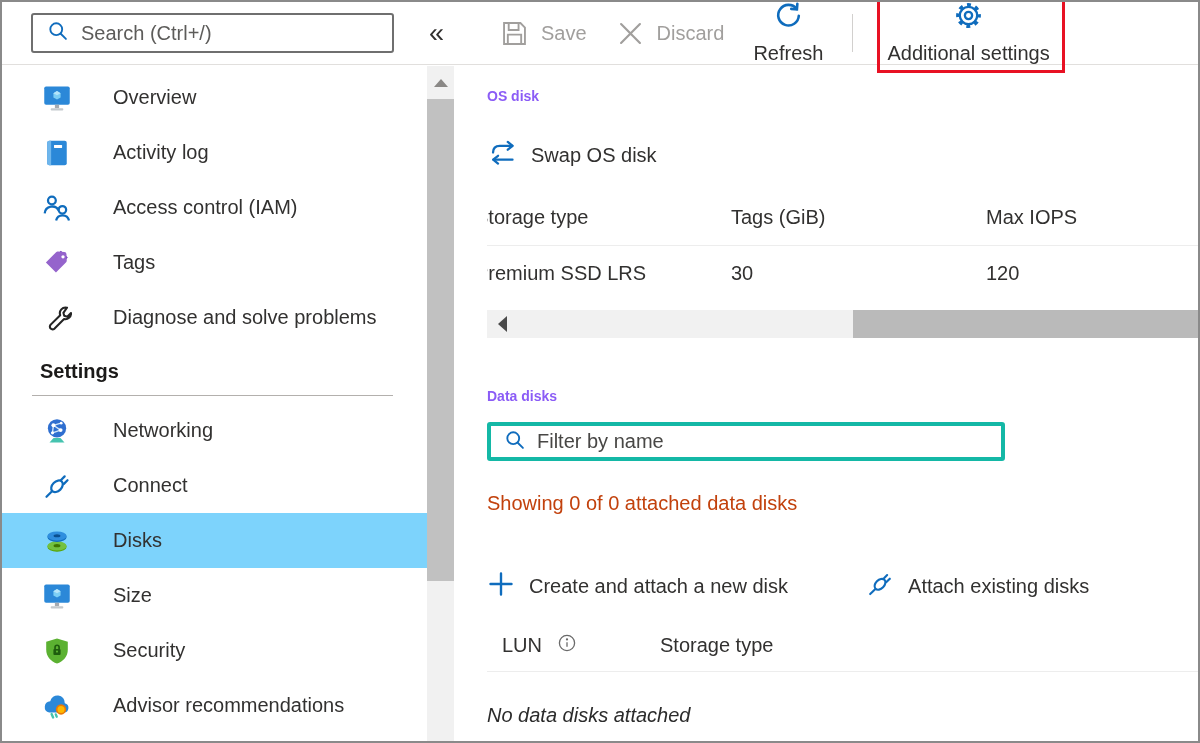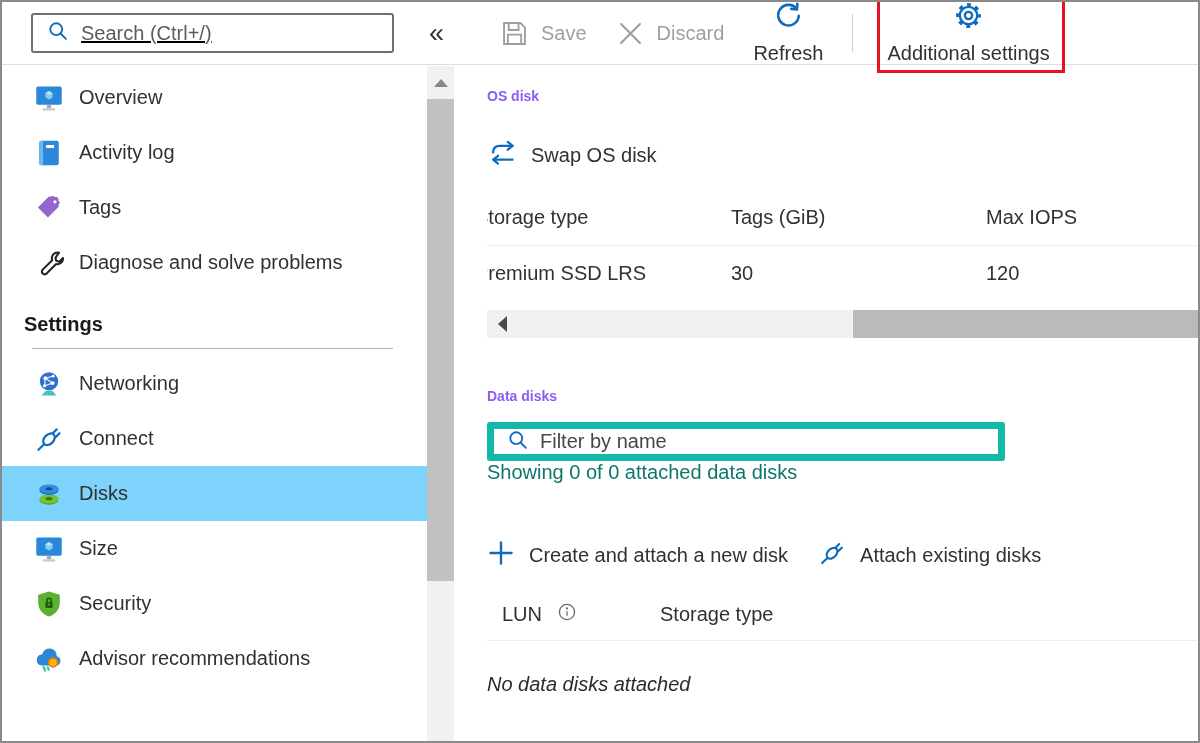--- a/index.html
+++ b/index.html
@@ -6,32 +6,32 @@
   body { font-family:"Liberation Sans", sans-serif; background:#fff; }
   .root {
     width:1200px; height:743px; border:2px solid #8a8a8a; background:#fff;
     display:flex; overflow:hidden; position:relative;
   }
   
   .sidebar { width:458px; position:relative; overflow:hidden; flex:none; }
   .sidebar-top { height:63px; border-bottom:1px solid #e1dfdd; display:flex; align-items:center; }
   .search-box {
     margin-left:29px; width:363px; height:40px; border:2px solid #6f6f6f; border-radius:3px;
-    display:flex; align-items:center; padding:0 10px 0 14px; gap:12px; background:#fff;text-decoration:underline;
+    display:flex; align-items:center; padding:0 10px 0 14px; gap:12px; background:#fff;
   }
   .search-box input { border:none; outline:none; flex:1; font-size:20px; font-family:"Liberation Sans", sans-serif; color:#323130; background:transparent; }
   .search-box input::placeholder { color:#5d5c5a; opacity:1; }
   .collapse { margin-left:auto; margin-right:16px; font-size:27px; color:#323130; line-height:1; cursor:pointer; }
   .nav { width:426px; padding-top:5px; }
-  .nav-item { height:55px; display:flex; align-items:center; padding-left:32px; cursor:pointer; }
+  .nav-item { height:55px; display:flex; align-items:center; padding-left:40px; cursor:pointer;gap:26px; }
   .nav-item.selected { background:#7dd3fc; }
   .nicon { width:30px; height:30px; flex:none; display:flex; align-items:center; justify-content:center; }
   .nicon svg { width:30px; height:30px; }
   .nlabel { margin-left:15px; font-size:20px; color:#323130; white-space:nowrap; }
-  .settings-header { padding-left:22px; margin-top:16px; height:36px; display:flex; align-items:center;
+  .settings-header { padding-left:38px; margin-top:8px; height:36px; display:flex; align-items:center;
     font-size:20px; font-weight:bold; color:#1b1a19; }
   .settings-divider { border-top:1px solid #b3b0ad; margin:6px 35px 7px 30px; }
   .v-scrollbar { position:absolute; top:64px; bottom:0; right:6px; width:27px; background:#f1f1f1; }
   .v-up { height:33px; background:#f1f1f1; display:flex; align-items:center; justify-content:center; cursor:pointer; }
   .tri-up { width:0; height:0; border-left:7px solid transparent; border-right:7px solid transparent; border-bottom:8px solid #8a8886; }
   .v-thumb { position:absolute; top:33px; left:0; width:27px; height:482px; background:#c1c1c1; cursor:pointer; }
   
   .main { flex:1; position:relative; min-width:0; }
   .toolbar { height:63px; border-bottom:1px solid #e1dfdd; display:flex; align-items:center; padding-left:40px; }
   .tbtn { display:flex; align-items:center; gap:12px; margin-right:29px; cursor:pointer; background:none; border:none;
@@ -50,27 +50,27 @@
   .os-clip { overflow:hidden; margin-top:20px; }
   .os-grid { width:calc(100% + 12px); margin-left:-12px; display:grid; grid-template-columns:256px 255px auto; }
   .os-grid.hdr { border-bottom:1px solid #ededed; }
   .os-grid.hdr > div { padding:15px 0 16px 0; font-size:20px; color:#323130; }
   .os-grid.row > div { padding:16px 0 20px 0; font-size:20px; color:#323130; }
   .h-scrollbar { position:relative; height:28px; background:#f1f1f1; margin-top:5px; display:flex; align-items:center; }
   .h-left { width:30px; display:flex; align-items:center; justify-content:center; cursor:pointer; }
   .tri-left { width:0; height:0; border-top:8px solid transparent; border-bottom:8px solid transparent; border-right:9px solid #4a4a4a; }
   .h-thumb { position:absolute; left:366px; right:0; top:0; height:28px; background:#bababa; cursor:pointer; }
   .dd-heading { margin-top:50px; }
-  .filter-box { margin-top:18px; width:518px; height:39px; border:7px solid #14b8a6; border-radius:3px;
+  .filter-box { margin-top:18px; width:518px; height:39px; border:4px solid #14b8a6; border-radius:3px;
     display:flex; align-items:center; gap:11px; padding:0 12px 0 13px; background:#fff; }
   .filter-box svg { width:22px; height:22px; flex:none; }
   .filter-box input { border:none; outline:none; flex:1; font-size:20px; font-family:"Liberation Sans", sans-serif; color:#323130; background:transparent; }
   .filter-box input::placeholder { color:#484745; opacity:1; }
-  .summary { font-size:20px; color:#0f766e; }
-  .dd-actions { margin-top:55px; display:flex; align-items:center; }
+  .summary { margin-top:31px; font-size:20px; color:#c2410c; }
+  .dd-actions { margin-top:55px; display:flex; align-items:center;gap:48px; }
   .action-btn { display:flex; align-items:center; gap:14px; cursor:pointer; background:none; border:none;
     font-family:"Liberation Sans", sans-serif; font-size:20px; color:#323130; }
   .action-btn svg { width:28px; height:28px; }
   .action-btn + .action-btn { margin-left:30px; }
   .dd-grid { margin-top:30px; display:grid; grid-template-columns:158px 373px auto; padding-left:15px;
     border-bottom:1px solid #ededed; }
   .dd-grid > div { font-size:20px; color:#323130; padding-bottom:13px; display:flex; align-items:center; gap:15px; }
   .dd-grid svg { width:20px; height:20px; }
   .empty-msg { margin-top:32px; font-size:20px; font-style:italic; color:#2b2b2b; }
 </style>
@@ -108,20 +108,31 @@
       </div>
       <div class="nav-item">
         <span class="nicon">
           <svg viewBox="0 0 20 20">
               <rect x="3.5" y="1.8" width="13" height="16.4" rx="1.4" fill="#2b88d8"></rect>
               <path d="M3.5 3.2 a1.4 1.4 0 0 1 1.4-1.4 h1.2 v16.4 h-1.2 a1.4 1.4 0 0 1-1.4-1.4 z" fill="#6fb6ec"></path>
               <rect x="8" y="4.6" width="5.4" height="2.1" rx="0.3" fill="#fff"></rect>
             </svg>
         </span>
         <span class="nlabel">Activity log</span>
+      </div>
+      <div class="nav-item">
+        <span class="nicon">
+          <svg viewBox="0 0 20 20" fill="none" stroke="#0f6cbd" stroke-width="1.5">
+              <circle cx="6.6" cy="5" r="2.6"></circle>
+              <path d="M1.8 13.6 a5 5 0 0 1 9.4-1.9"></path>
+              <circle cx="13.6" cy="11.2" r="2.5"></circle>
+              <path d="M9.4 18.4 a4.4 4.4 0 0 1 8.6 0"></path>
+            </svg>
+        </span>
+        <span class="nlabel">Access control (IAM)</span>
       </div>
       <div class="nav-item">
         <span class="nicon">
           <svg viewBox="0 0 20 20">
               <path d="M12.6 1.8 l4.6 4.6 -2.2 2.2 -4.6-4.6 z" fill="#6a35b8"></path>
               <path d="M2.6 9.6 L9.4 2.8 a1.5 1.5 0 0 1 1.1-.4 l4.4.2 a1.5 1.5 0 0 1 1.4 1.4 l.2 4.4 a1.5 1.5 0 0 1-.4 1.1 l-6.8 6.8 z" fill="#9564cc"></path>
               <circle cx="14" cy="5.9" r="1.1" fill="#fff"></circle>
             </svg>
         </span>
         <span class="nlabel">Tags</span>

